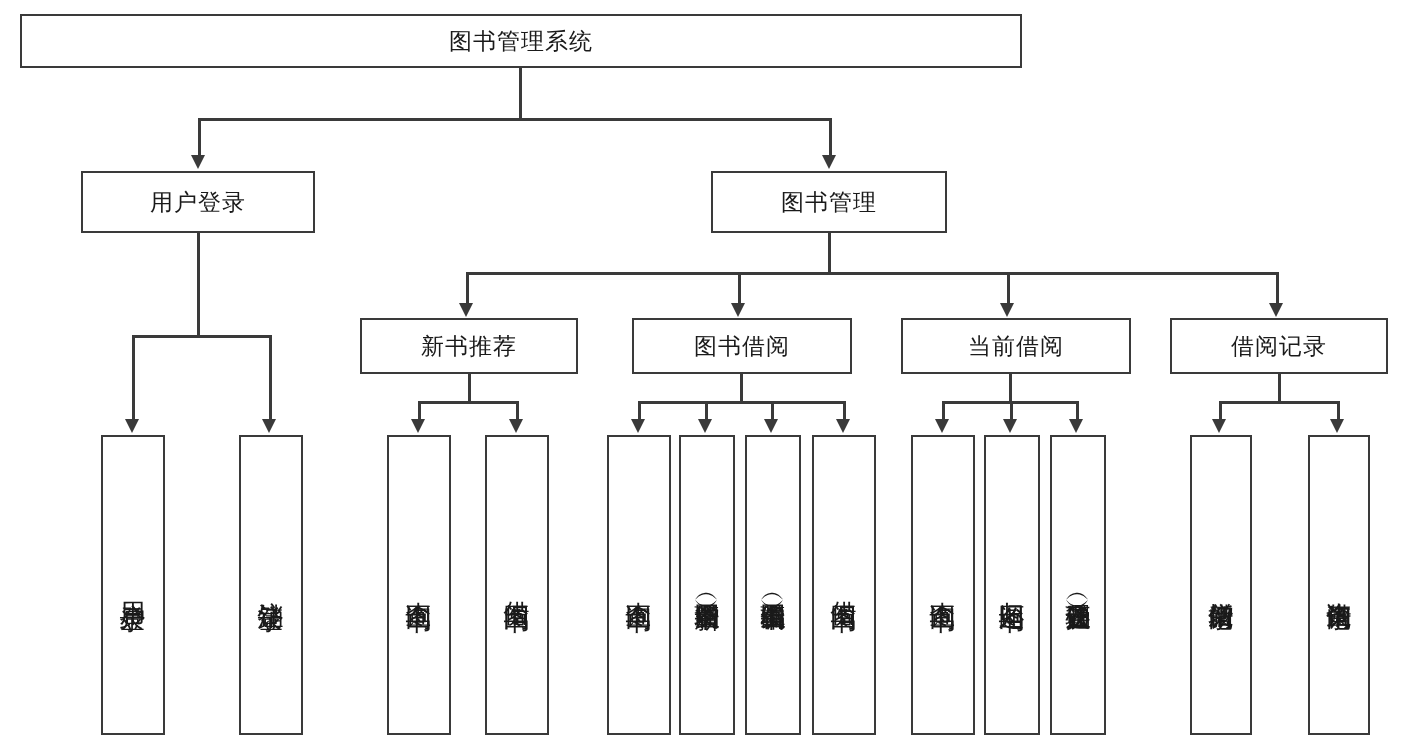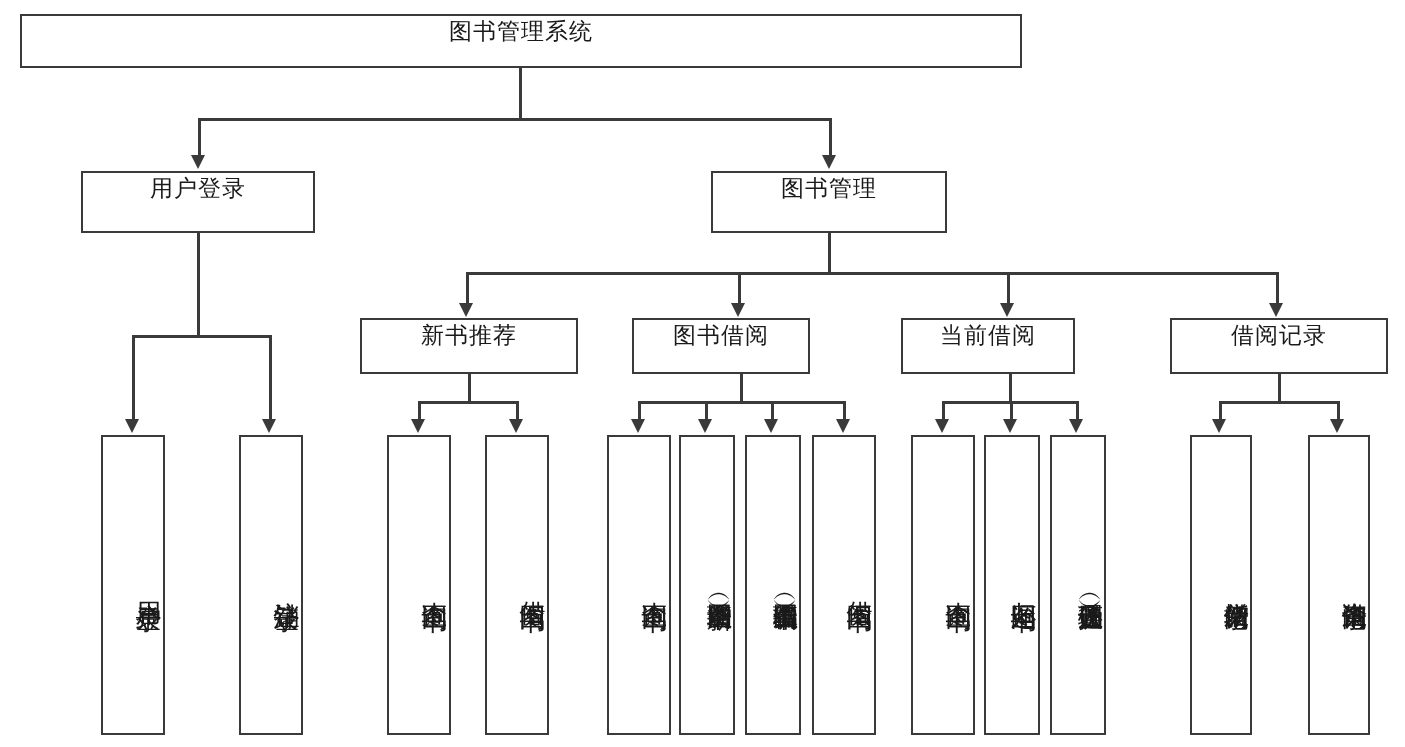--- a/index.html
+++ b/index.html
@@ -16,20 +16,21 @@
     height: 747px;
     background: #ffffff;
     overflow: hidden;
   }
   .node {
     position: absolute;
     box-sizing: border-box;
     border: 2.5px solid #3a3a3a;
     background: #ffffff;
     display: flex;
+    align-items: center;
     justify-content: center;
     color: #1a1a1a;
   }
   .node.horiz {
     font-size: 23px;
     letter-spacing: 1px;
   }
   .node.vert {
     writing-mode: vertical-rl;
     text-orientation: upright;
@@ -83,25 +84,25 @@
   </div>
 
   <div class="node horiz" style="left:360px; top:318px; width:218px; height:56px;">
     <span class="label">新书推荐</span>
   </div>
 
   <div class="node horiz" style="left:711px; top:171px; width:236px; height:62px;">
     <span class="label">图书管理</span>
   </div>
 
-  <div class="node horiz" style="left:632px; top:318px; width:178px; height:56px;">
+  <div class="node horiz" style="left:632px; top:318px; width:220px; height:56px;">
     <span class="label">图书借阅</span>
   </div>
 
-  <div class="node horiz" style="left:901px; top:318px; width:174px; height:56px;">
+  <div class="node horiz" style="left:901px; top:318px; width:230px; height:56px;">
     <span class="label">当前借阅</span>
   </div>
 
   <div class="node horiz" style="left:1170px; top:318px; width:218px; height:56px;">
     <span class="label">借阅记录</span>
   </div>
 
   <div class="node vert" style="left:101px; top:435px; width:64px; height:300px;">
     <span class="label">用户登录</span>
   </div>

